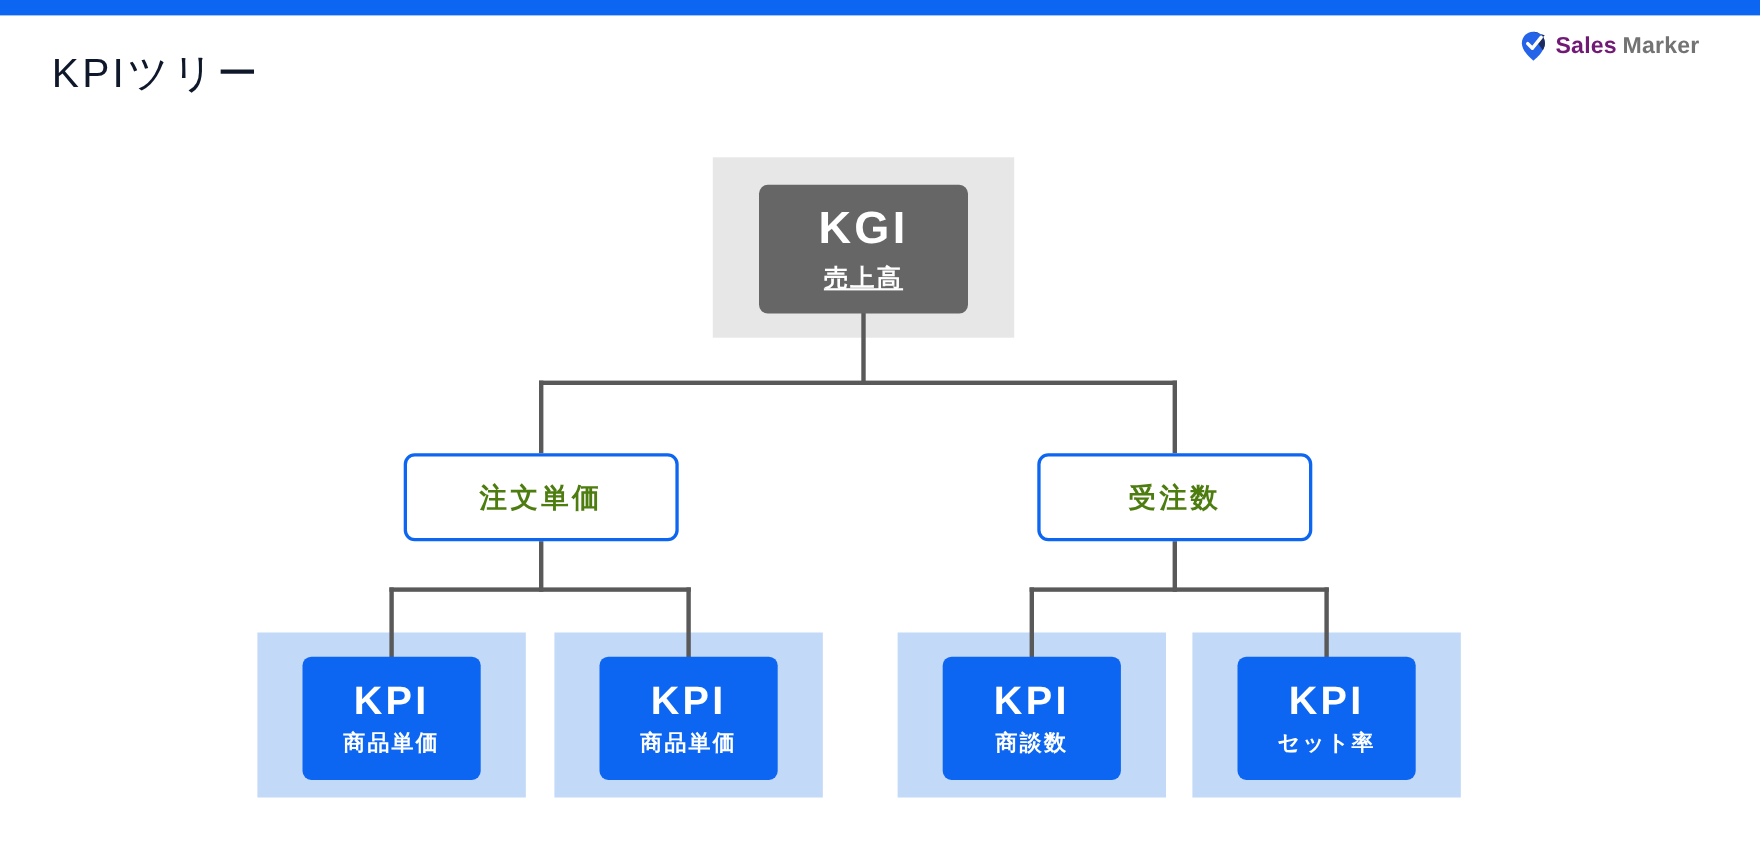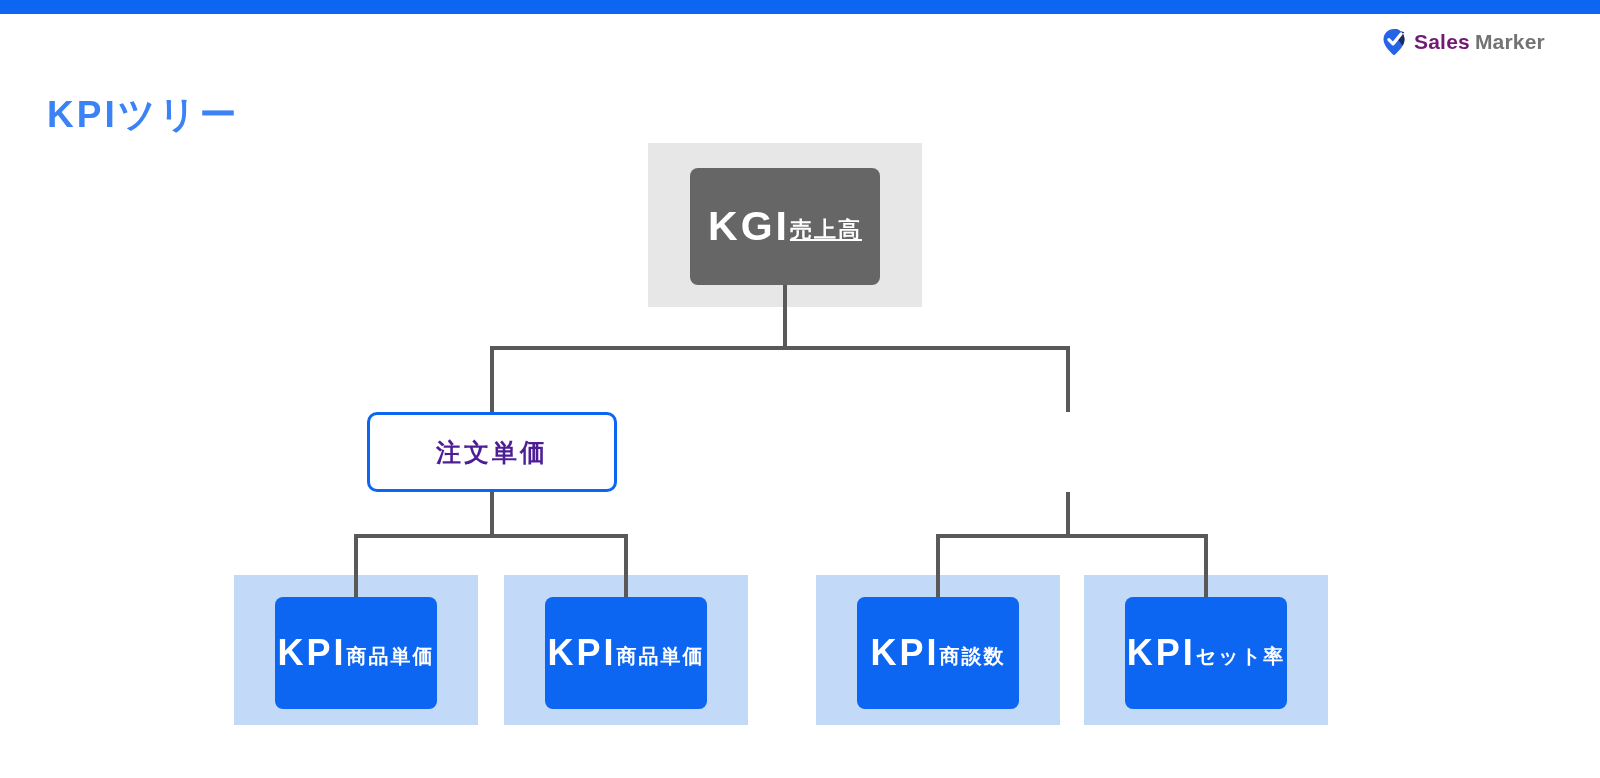--- a/index.html
+++ b/index.html
@@ -20,24 +20,23 @@
   .topbar {
     position: absolute;
     left: 0; top: 0;
     width: 1600px; height: 14px;
     background: #0d66f2;
   }
   .page-title {
     position: absolute;
     left: 47px; top: 42px;
     font-size: 37px;
-    font-weight: bold;
-    color: #3b82f6;
-    letter-spacing: 3px;
-    margin-top: 48px;
+    font-weight: normal;
+    color: #0f172a;
+    letter-spacing: 3px;
   }
   .logo {
     position: absolute;
     right: 55px; top: 27px;
     display: flex;
     align-items: center;
     gap: 5px;
   }
   .logo .logo-text {
     font-size: 21px;
@@ -87,20 +86,21 @@
   .c-l2-vr    { left: 1066px; top: 492px; width: 4px;  height: 46px; }
   .c-l2-hr    { left: 936px;  top: 534px; width: 272px; height: 4px; }
   .c-l2-vr1   { left: 936px;  top: 534px; width: 4px;  height: 66px; }
   .c-l2-vr2   { left: 1204px; top: 534px; width: 4px;  height: 66px; }
 
   
   .node {
     position: absolute;
     z-index: 3;
     display: flex;
+    flex-direction: column;
     align-items: center;
     justify-content: center;
     box-sizing: border-box;
   }
   .node-kgi {
     left: 690px; top: 168px;
     width: 190px; height: 117px;
     background: #666666;
     border-radius: 8px;
     color: #ffffff;
@@ -117,21 +117,21 @@
     letter-spacing: 2px;
     margin-top: 7px;
     text-decoration: underline;
   }
   .node-mid {
     top: 412px;
     width: 250px; height: 80px;
     background: #ffffff;
     border: 3px solid #0d66f2;
     border-radius: 10px;
-    color: #4c1d95;
+    color: #4d7c0f;
     font-size: 25px;
     font-weight: bold;
     letter-spacing: 3px;
   }
   .node-mid-left  { left: 367px; }
   .node-mid-right { left: 943px; }
   .node-kpi {
     top: 597px;
     width: 162px; height: 112px;
     background: #0d66f2;
@@ -199,20 +199,23 @@
   <div class="connector c-l2-vr2"></div>
 
   <div class="node node-kgi">
     <div class="node-tag">KGI</div>
     <div class="node-label">売上高</div>
   </div>
 
   <div class="node node-mid node-mid-left">
     <span>注文単価</span>
   </div>
+  <div class="node node-mid node-mid-right">
+    <span>受注数</span>
+  </div>
 
   <div class="node node-kpi node-kpi-1">
     <div class="node-tag">KPI</div>
     <div class="node-label">商品単価</div>
   </div>
   <div class="node node-kpi node-kpi-2">
     <div class="node-tag">KPI</div>
     <div class="node-label">商品単価</div>
   </div>
   <div class="node node-kpi node-kpi-3">

